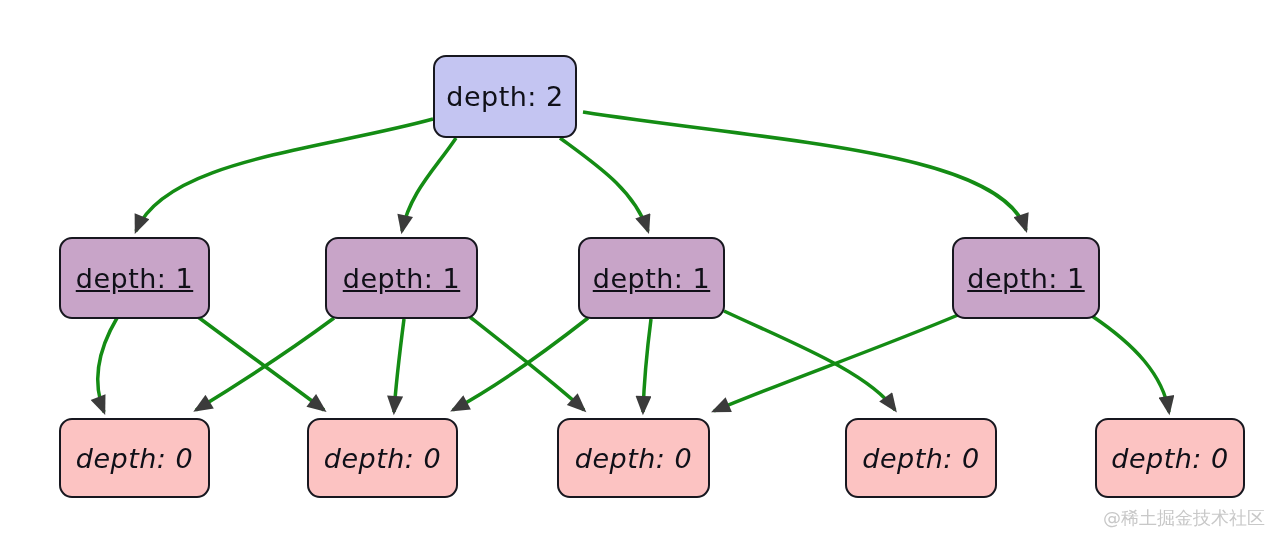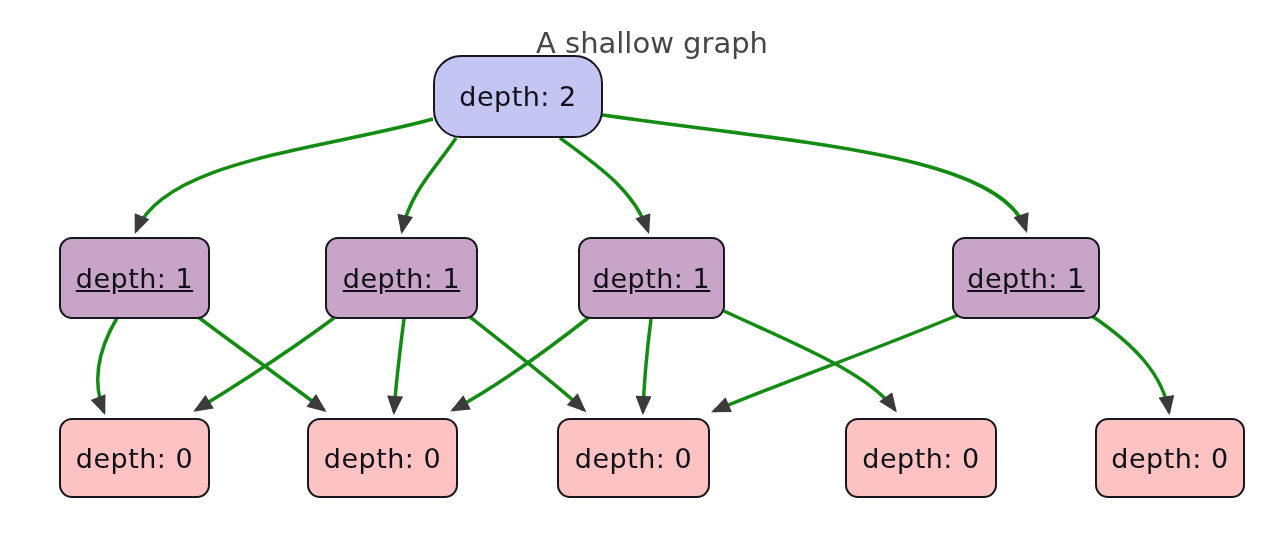--- a/index.html
+++ b/index.html
@@ -19,21 +19,21 @@
     border:2.5px solid var(--node-border,#17171f);
     border-radius:13px;
     display:flex;align-items:center;justify-content:center;
     font-size:27px;
     color:#101018;
     letter-spacing:0.5px;
     white-space:nowrap;
   }
   .depth2{background:var(--root-fill,#c4c5f2);}
   .depth1{background:var(--mid-fill,#c8a4c8);text-decoration:underline;}
-  .depth0{background:var(--leaf-fill,#fcc3c2);}
+  .depth0{background:var(--leaf-fill,#fcc3c2);font-style:italic;}
   #title{
     position:absolute;
     left:652px;top:26px;
     transform:translateX(-50%);
     font-size:29px;
     color:var(--title-color,#474747);
   }
   #watermark{
     position:absolute;
     right:15px;bottom:16px;
@@ -64,26 +64,26 @@
         <path d="M470,317 C512,350 558,386 584,410" class="edge" marker-end="url(#arrow)"></path>
         <path d="M588,318 C542,354 490,390 453,410" class="edge" marker-end="url(#arrow)"></path>
         <path d="M651,319 C647,350 644,382 643,412" class="edge" marker-end="url(#arrow)"></path>
         <path d="M724,311 C790,342 868,372 895,410" class="edge" marker-end="url(#arrow)"></path>
         <path d="M958,315 C880,348 775,385 714,411" class="edge" marker-end="url(#arrow)"></path>
         <path d="M1092,316 C1135,345 1163,375 1169,412" class="edge" marker-end="url(#arrow)"></path>
       </g>
   </svg>
 
   <div id="nodes">
-      <div class="node depth2" style="left: 433px; top: 55px; width: 170px; height: 83px; border-radius: 28px;">depth: 2</div>
+      <div class="node depth2" style="left: 433px; top: 55px; width: 144px; height: 83px;">depth: 2</div>
       <div class="node depth1" style="left: 59px; top: 237px; width: 151px; height: 82px;">depth: 1</div>
       <div class="node depth1" style="left: 325px; top: 237px; width: 153px; height: 82px;">depth: 1</div>
       <div class="node depth1" style="left: 578px; top: 237px; width: 147px; height: 82px;">depth: 1</div>
       <div class="node depth1" style="left: 952px; top: 237px; width: 148px; height: 82px;">depth: 1</div>
       <div class="node depth0" style="left: 59px; top: 418px; width: 151px; height: 80px;">depth: 0</div>
       <div class="node depth0" style="left: 307px; top: 418px; width: 151px; height: 80px;">depth: 0</div>
       <div class="node depth0" style="left: 557px; top: 418px; width: 153px; height: 80px;">depth: 0</div>
       <div class="node depth0" style="left: 845px; top: 418px; width: 152px; height: 80px;">depth: 0</div>
       <div class="node depth0" style="left: 1095px; top: 418px; width: 150px; height: 80px;">depth: 0</div>
     </div>
 
-  <div id="title">A shallow graph</div>
+  <div id="watermark">@稀土掘金技术社区</div>
 </div>
 
 </body></html>

